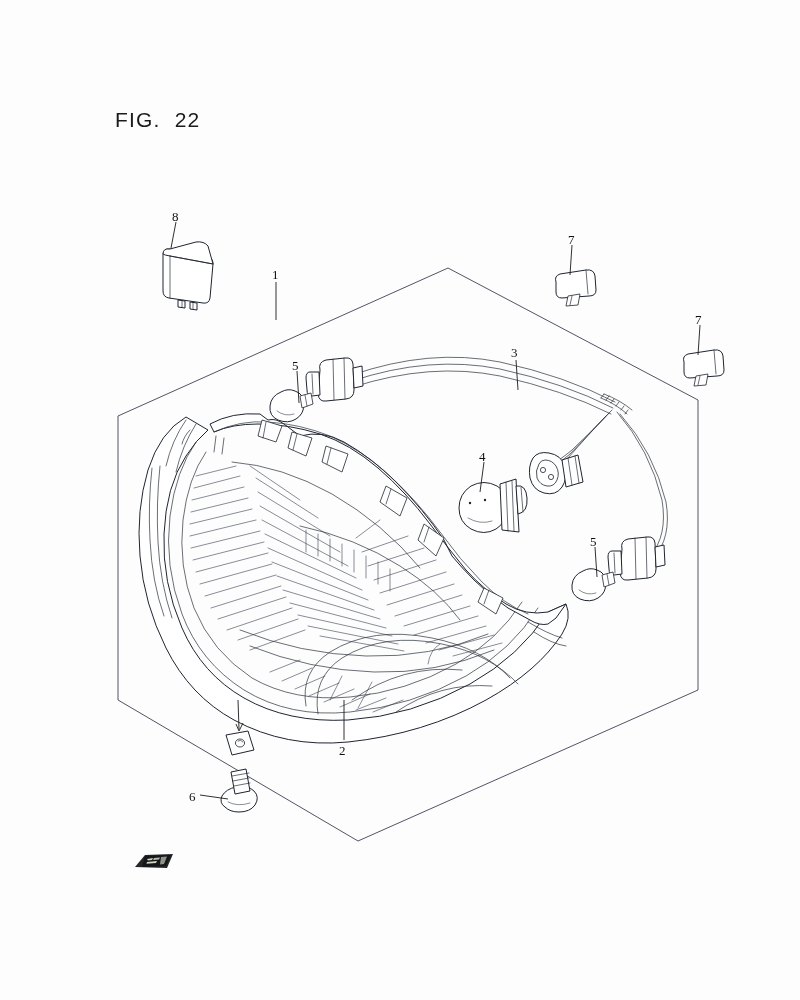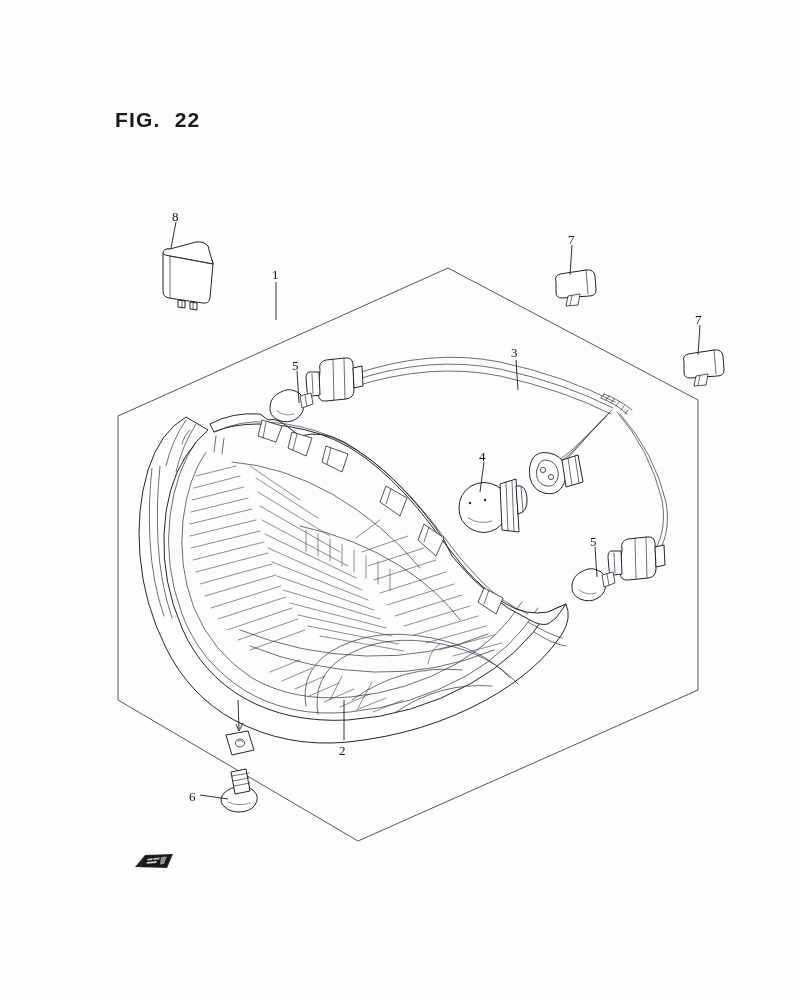--- a/index.html
+++ b/index.html
@@ -14,21 +14,21 @@
     height: 1000px;
     background: #fdfdfd;
     overflow: hidden;
     font-family: "Liberation Sans", sans-serif;
   }
   #fig-title {
     position: absolute;
     left: 115px;
     top: 108px;
     font-size: 21px;
-    font-weight: bold;
+    font-weight: normal;
     letter-spacing: 1.2px;
     color: #1a1a1a;
     white-space: pre;
   }
   #diagram-svg {
     position: absolute;
     left: 0;
     top: 0;
     width: 800px;
     height: 1000px;

